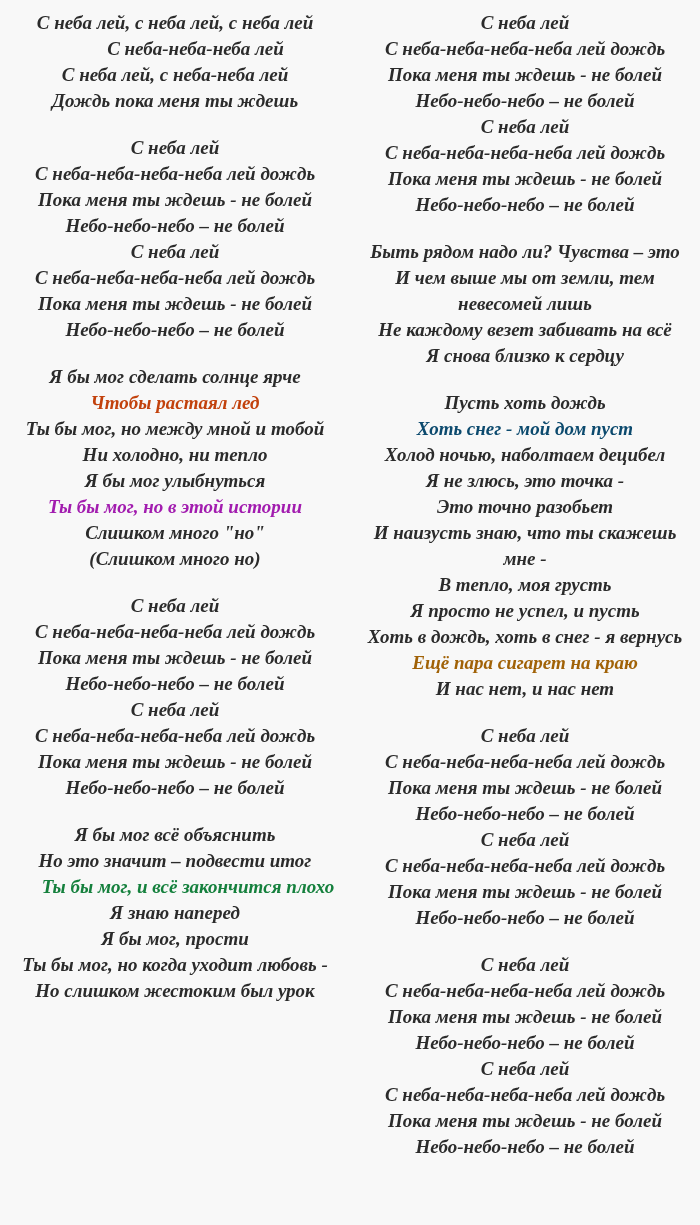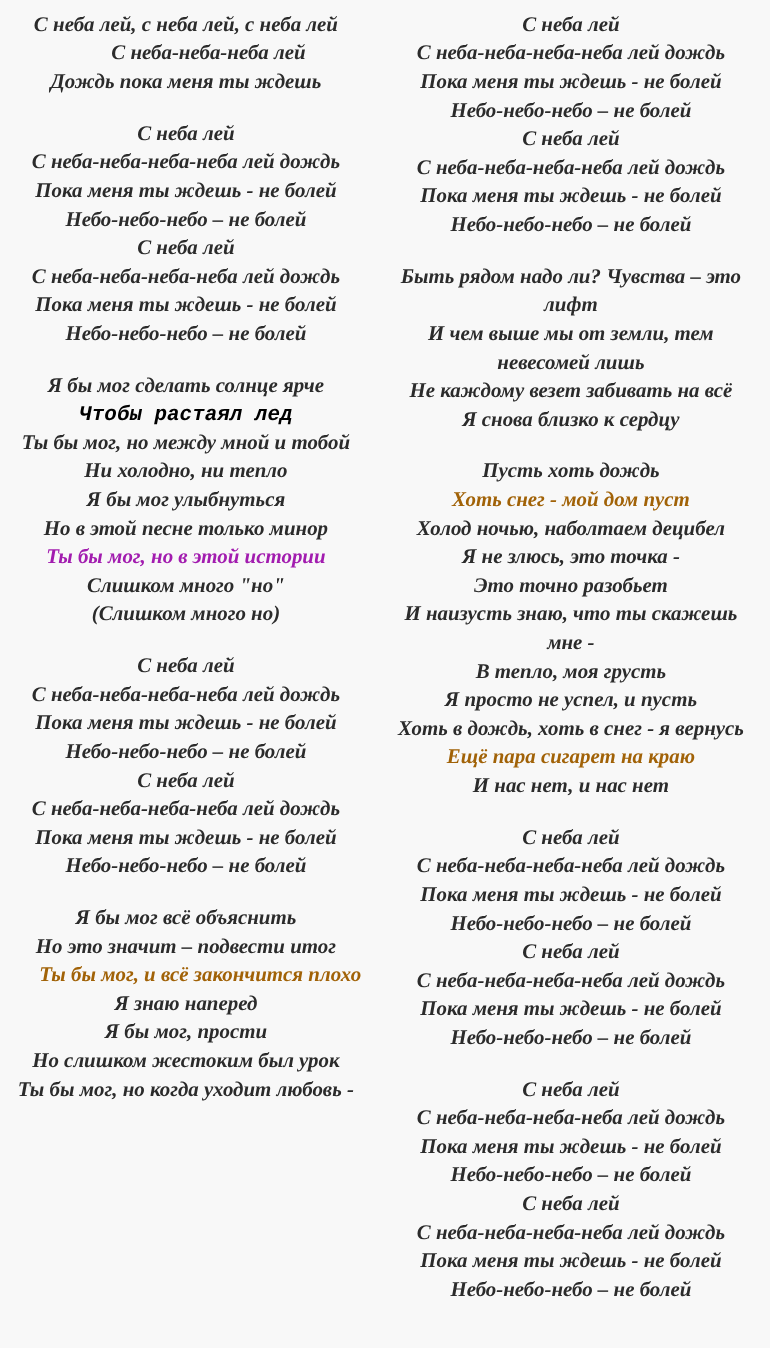--- a/index.html
+++ b/index.html
@@ -12,21 +12,20 @@
     background: #f8f8f8;
     font-family: "Liberation Serif", "DejaVu Serif", serif;
     overflow: hidden;
   }
   .columns {
     display: flex;
     flex-direction: row;
     width: 688px;
     padding-top: 10px;
     box-sizing: border-box;
-    justify-content: center;
   }
   .column {
     width: 350px;
     flex: 0 0 350px;
   }
   .stanza {
     margin: 0 0 21px 0;
   }
   .lyric-line {
     margin: 0;
@@ -40,85 +39,84 @@
   }
 </style>
 </head>
 <body>
 
 <div class="columns" style="background: rgb(248, 248, 248);">
     <div class="column">
       <div class="stanza">
         <p class="lyric-line" style="color: rgb(43, 43, 43);">С неба лей, с неба лей, с неба лей</p>
         <p class="lyric-line" style="color: rgb(43, 43, 43); padding-left: 41px;">С неба-неба-неба лей</p>
+        <p class="lyric-line" style="color: rgb(43, 43, 43);">С неба лей, с неба-неба лей</p>
         <p class="lyric-line" style="color: rgb(43, 43, 43);">Дождь пока меня ты ждешь</p>
       </div>
       <div class="stanza">
         <p class="lyric-line" style="color: rgb(43, 43, 43);">С неба лей</p>
         <p class="lyric-line" style="color: rgb(43, 43, 43);">С неба-неба-неба-неба лей дождь</p>
         <p class="lyric-line" style="color: rgb(43, 43, 43);">Пока меня ты ждешь - не болей</p>
         <p class="lyric-line" style="color: rgb(43, 43, 43);">Небо-небо-небо – не болей</p>
         <p class="lyric-line" style="color: rgb(43, 43, 43);">С неба лей</p>
         <p class="lyric-line" style="color: rgb(43, 43, 43);">С неба-неба-неба-неба лей дождь</p>
         <p class="lyric-line" style="color: rgb(43, 43, 43);">Пока меня ты ждешь - не болей</p>
         <p class="lyric-line" style="color: rgb(43, 43, 43);">Небо-небо-небо – не болей</p>
       </div>
       <div class="stanza">
         <p class="lyric-line" style="color: rgb(43, 43, 43);">Я бы мог сделать солнце ярче</p>
-        <p class="lyric-line" style="color: #000000; font-family: Liberation Mono, monospace;">Чтобы растаял лед</p>
+        <p class="lyric-line" style="color: #c2410c;">Чтобы растаял лед</p>
         <p class="lyric-line" style="color: rgb(43, 43, 43);">Ты бы мог, но между мной и тобой</p>
         <p class="lyric-line" style="color: rgb(43, 43, 43);">Ни холодно, ни тепло</p>
         <p class="lyric-line" style="color: rgb(43, 43, 43);">Я бы мог улыбнуться</p>
-        <p class="lyric-line" style="color: rgb(43, 43, 43);">Но в этой песне только минор</p>
         <p class="lyric-line" style="color: #a21caf;">Ты бы мог, но в этой истории</p>
         <p class="lyric-line" style="color: rgb(43, 43, 43);">Слишком много "но"</p>
         <p class="lyric-line" style="color: rgb(43, 43, 43);">(Слишком много но)</p>
       </div>
       <div class="stanza">
         <p class="lyric-line" style="color: rgb(43, 43, 43);">С неба лей</p>
         <p class="lyric-line" style="color: rgb(43, 43, 43);">С неба-неба-неба-неба лей дождь</p>
         <p class="lyric-line" style="color: rgb(43, 43, 43);">Пока меня ты ждешь - не болей</p>
         <p class="lyric-line" style="color: rgb(43, 43, 43);">Небо-небо-небо – не болей</p>
         <p class="lyric-line" style="color: rgb(43, 43, 43);">С неба лей</p>
         <p class="lyric-line" style="color: rgb(43, 43, 43);">С неба-неба-неба-неба лей дождь</p>
         <p class="lyric-line" style="color: rgb(43, 43, 43);">Пока меня ты ждешь - не болей</p>
         <p class="lyric-line" style="color: rgb(43, 43, 43);">Небо-небо-небо – не болей</p>
       </div>
       <div class="stanza">
         <p class="lyric-line" style="color: rgb(43, 43, 43);">Я бы мог всё объяснить</p>
         <p class="lyric-line" style="color: rgb(43, 43, 43);">Но это значит – подвести итог</p>
-        <p class="lyric-line" style="color: #a16207; padding-left: 26px;">Ты бы мог, и всё закончится плохо</p>
+        <p class="lyric-line" style="color: #15803d; padding-left: 26px;">Ты бы мог, и всё закончится плохо</p>
         <p class="lyric-line" style="color: rgb(43, 43, 43);">Я знаю наперед</p>
         <p class="lyric-line" style="color: rgb(43, 43, 43);">Я бы мог, прости</p>
+        <p class="lyric-line" style="color: rgb(43, 43, 43);">Ты бы мог, но когда уходит любовь -</p>
         <p class="lyric-line" style="color: rgb(43, 43, 43);">Но слишком жестоким был урок</p>
-        <p class="lyric-line" style="color: rgb(43, 43, 43);">Ты бы мог, но когда уходит любовь -</p>
       </div>
     </div>
     <div class="column">
       <div class="stanza">
         <p class="lyric-line" style="color: rgb(43, 43, 43);">С неба лей</p>
         <p class="lyric-line" style="color: rgb(43, 43, 43);">С неба-неба-неба-неба лей дождь</p>
         <p class="lyric-line" style="color: rgb(43, 43, 43);">Пока меня ты ждешь - не болей</p>
         <p class="lyric-line" style="color: rgb(43, 43, 43);">Небо-небо-небо – не болей</p>
         <p class="lyric-line" style="color: rgb(43, 43, 43);">С неба лей</p>
         <p class="lyric-line" style="color: rgb(43, 43, 43);">С неба-неба-неба-неба лей дождь</p>
         <p class="lyric-line" style="color: rgb(43, 43, 43);">Пока меня ты ждешь - не болей</p>
         <p class="lyric-line" style="color: rgb(43, 43, 43);">Небо-небо-небо – не болей</p>
       </div>
       <div class="stanza">
         <p class="lyric-line" style="color: rgb(43, 43, 43);">Быть рядом надо ли? Чувства – это</p>
-        <p class="lyric-line" style="color: rgb(43, 43, 43);">лифт</p>
         <p class="lyric-line" style="color: rgb(43, 43, 43);">И чем выше мы от земли, тем</p>
         <p class="lyric-line" style="color: rgb(43, 43, 43);">невесомей лишь</p>
         <p class="lyric-line" style="color: rgb(43, 43, 43);">Не каждому везет забивать на всё</p>
         <p class="lyric-line" style="color: rgb(43, 43, 43);">Я снова близко к сердцу</p>
       </div>
       <div class="stanza">
         <p class="lyric-line" style="color: rgb(43, 43, 43);">Пусть хоть дождь</p>
-        <p class="lyric-line" style="color: #a16207;">Хоть снег - мой дом пуст</p>
+        <p class="lyric-line" style="color: #0c4a6e;">Хоть снег - мой дом пуст</p>
         <p class="lyric-line" style="color: rgb(43, 43, 43);">Холод ночью, наболтаем децибел</p>
         <p class="lyric-line" style="color: rgb(43, 43, 43);">Я не злюсь, это точка -</p>
         <p class="lyric-line" style="color: rgb(43, 43, 43);">Это точно разобьет</p>
         <p class="lyric-line" style="color: rgb(43, 43, 43);">И наизусть знаю, что ты скажешь</p>
         <p class="lyric-line" style="color: rgb(43, 43, 43);">мне -</p>
         <p class="lyric-line" style="color: rgb(43, 43, 43);">В тепло, моя грусть</p>
         <p class="lyric-line" style="color: rgb(43, 43, 43);">Я просто не успел, и пусть</p>
         <p class="lyric-line" style="color: rgb(43, 43, 43);">Хоть в дождь, хоть в снег - я вернусь</p>
         <p class="lyric-line" style="color: #a16207;">Ещё пара сигарет на краю</p>
         <p class="lyric-line" style="color: rgb(43, 43, 43);">И нас нет, и нас нет</p>

